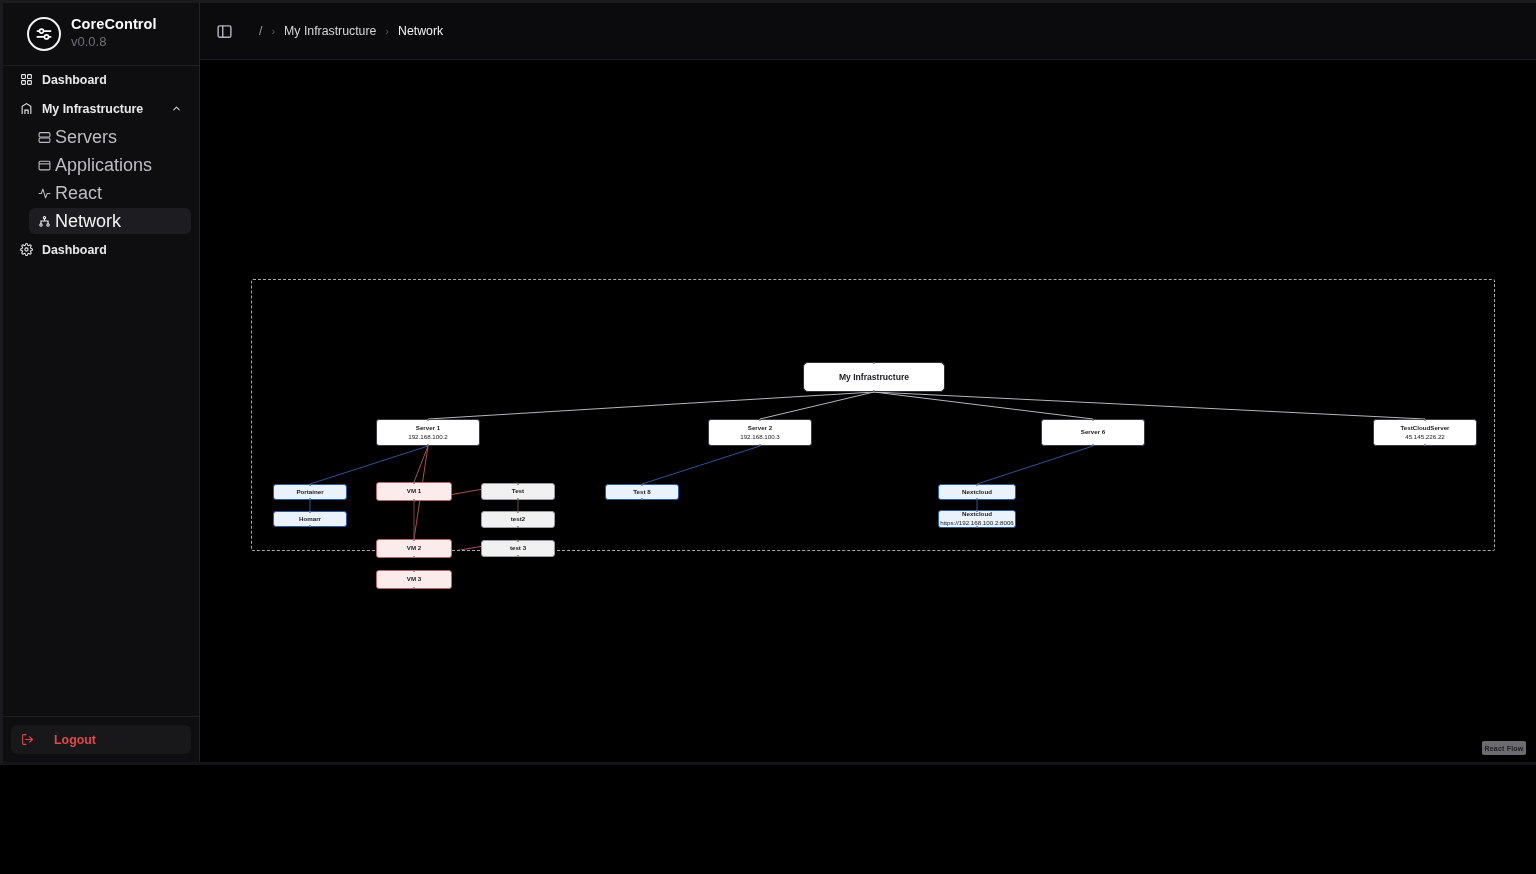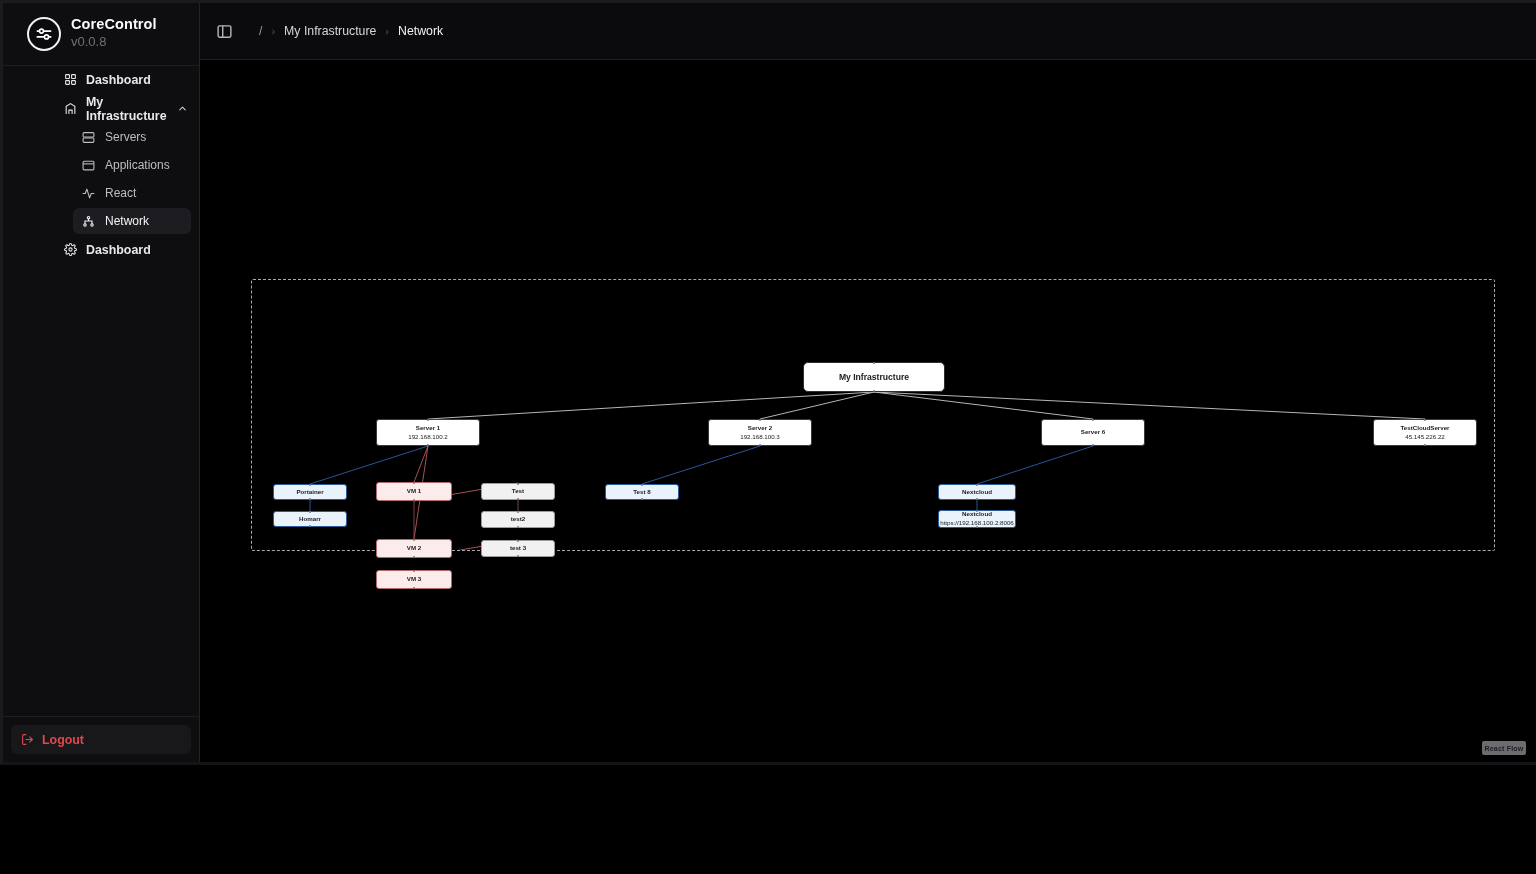--- a/index.html
+++ b/index.html
@@ -43,48 +43,48 @@
   }
   .brand-text { display: flex; flex-direction: column; justify-content: center; }
   .brand-name { color: #fafafa; font-size: 14.5px; font-weight: 700; letter-spacing: .1px; line-height: 1.15; }
   .brand-ver { color: #6f6f76; font-size: 13px; line-height: 1.4; margin-top: 1px; }
 
   .nav-section-title {
     color: #72727a; font-size: 10px; font-weight: 700; letter-spacing: .9px;
     padding: 23px 0 9px 16px;
     text-transform: uppercase;
   }
-  .nav { padding: 0 8px; margin-left: 44px; }
+  .nav { padding: 0 8px; }
   .nav-item {
     display: flex; align-items: center; gap: 9px;
     height: 27px; padding: 0 8px;
     border-radius: 6px;
     color: #e8e8ec; font-size: 12.4px; font-weight: 600;
     cursor: pointer; margin-bottom: 2px;
     position: relative;
   }
   .nav-item .chev { margin-left: auto; display:flex; }
   .nav-sub { padding-left: 18px; }
   .nav-subitem {
-    display: flex; align-items: center; gap: 10px;
+    display: flex; align-items: center; gap: 4px;
     height: 26px; padding: 0 8px;
     border-radius: 6px;
-    color: #bdbdc4; font-size: 12px; font-weight: 400;
+    color: #bdbdc4; font-size: 18px; font-weight: 400;
     cursor: pointer; margin-bottom: 2px;
   }
   .nav-subitem.active { background: #1d1d21; color: #f4f4f6; }
   .ico { width: 14px; height: 14px; flex: 0 0 14px; display:flex; align-items:center; justify-content:center; }
   .ico svg { display:block; }
 
   .sidebar-footer {
     position: absolute; left: 0; right: 0; bottom: 0;
     padding: 8px; border-top: 1px solid #1e1e21;
   }
   .logout {
-    display: flex; align-items: center; gap: 8px;
+    display: flex; align-items: center; gap: 20px;
     height: 29px; padding: 0 9px; border-radius: 6px;
     background: #18181b;
     color: #e0484c; font-size: 12.4px; font-weight: 700;
     cursor: pointer;
   }
 
   
   .main { flex: 1 1 auto; display: flex; flex-direction: column; min-width: 0; background:#0a0a0a; }
   .topbar {
     height: 57px; flex: 0 0 57px;

